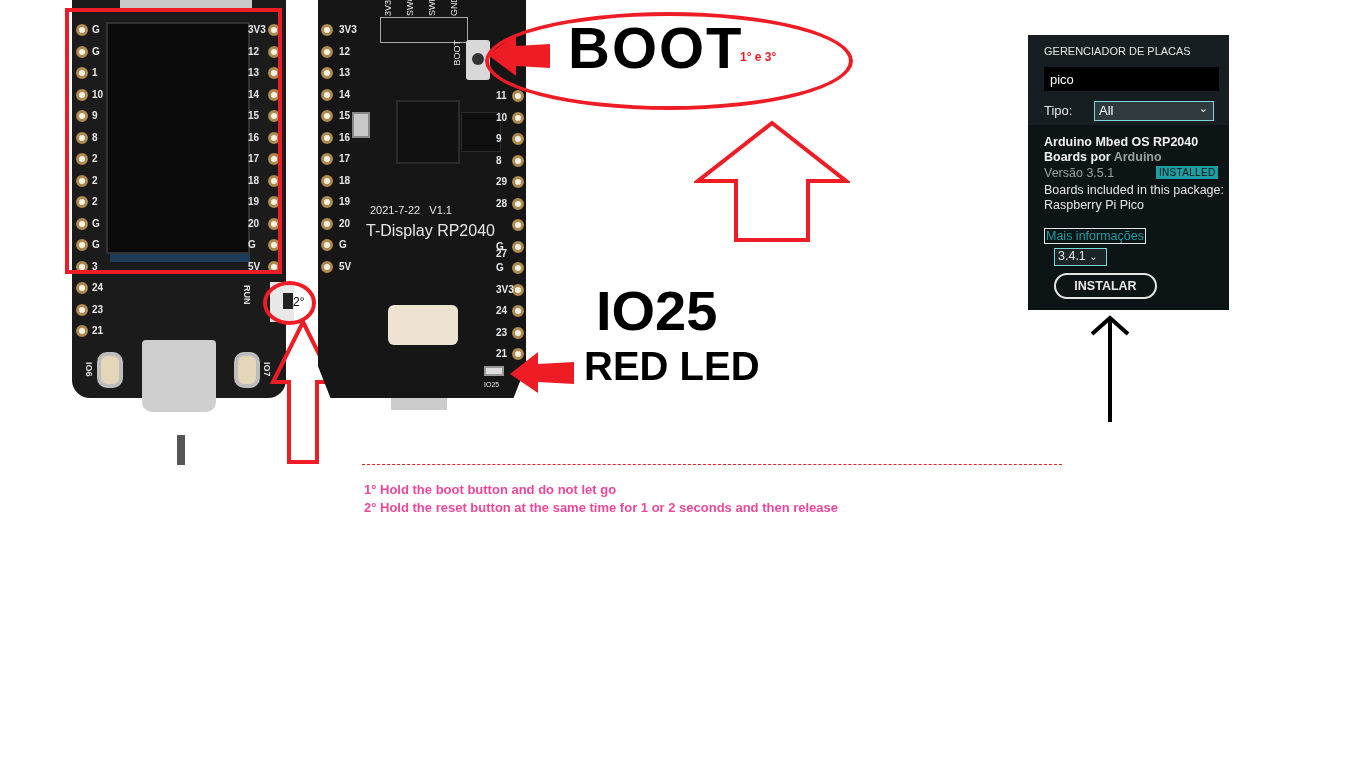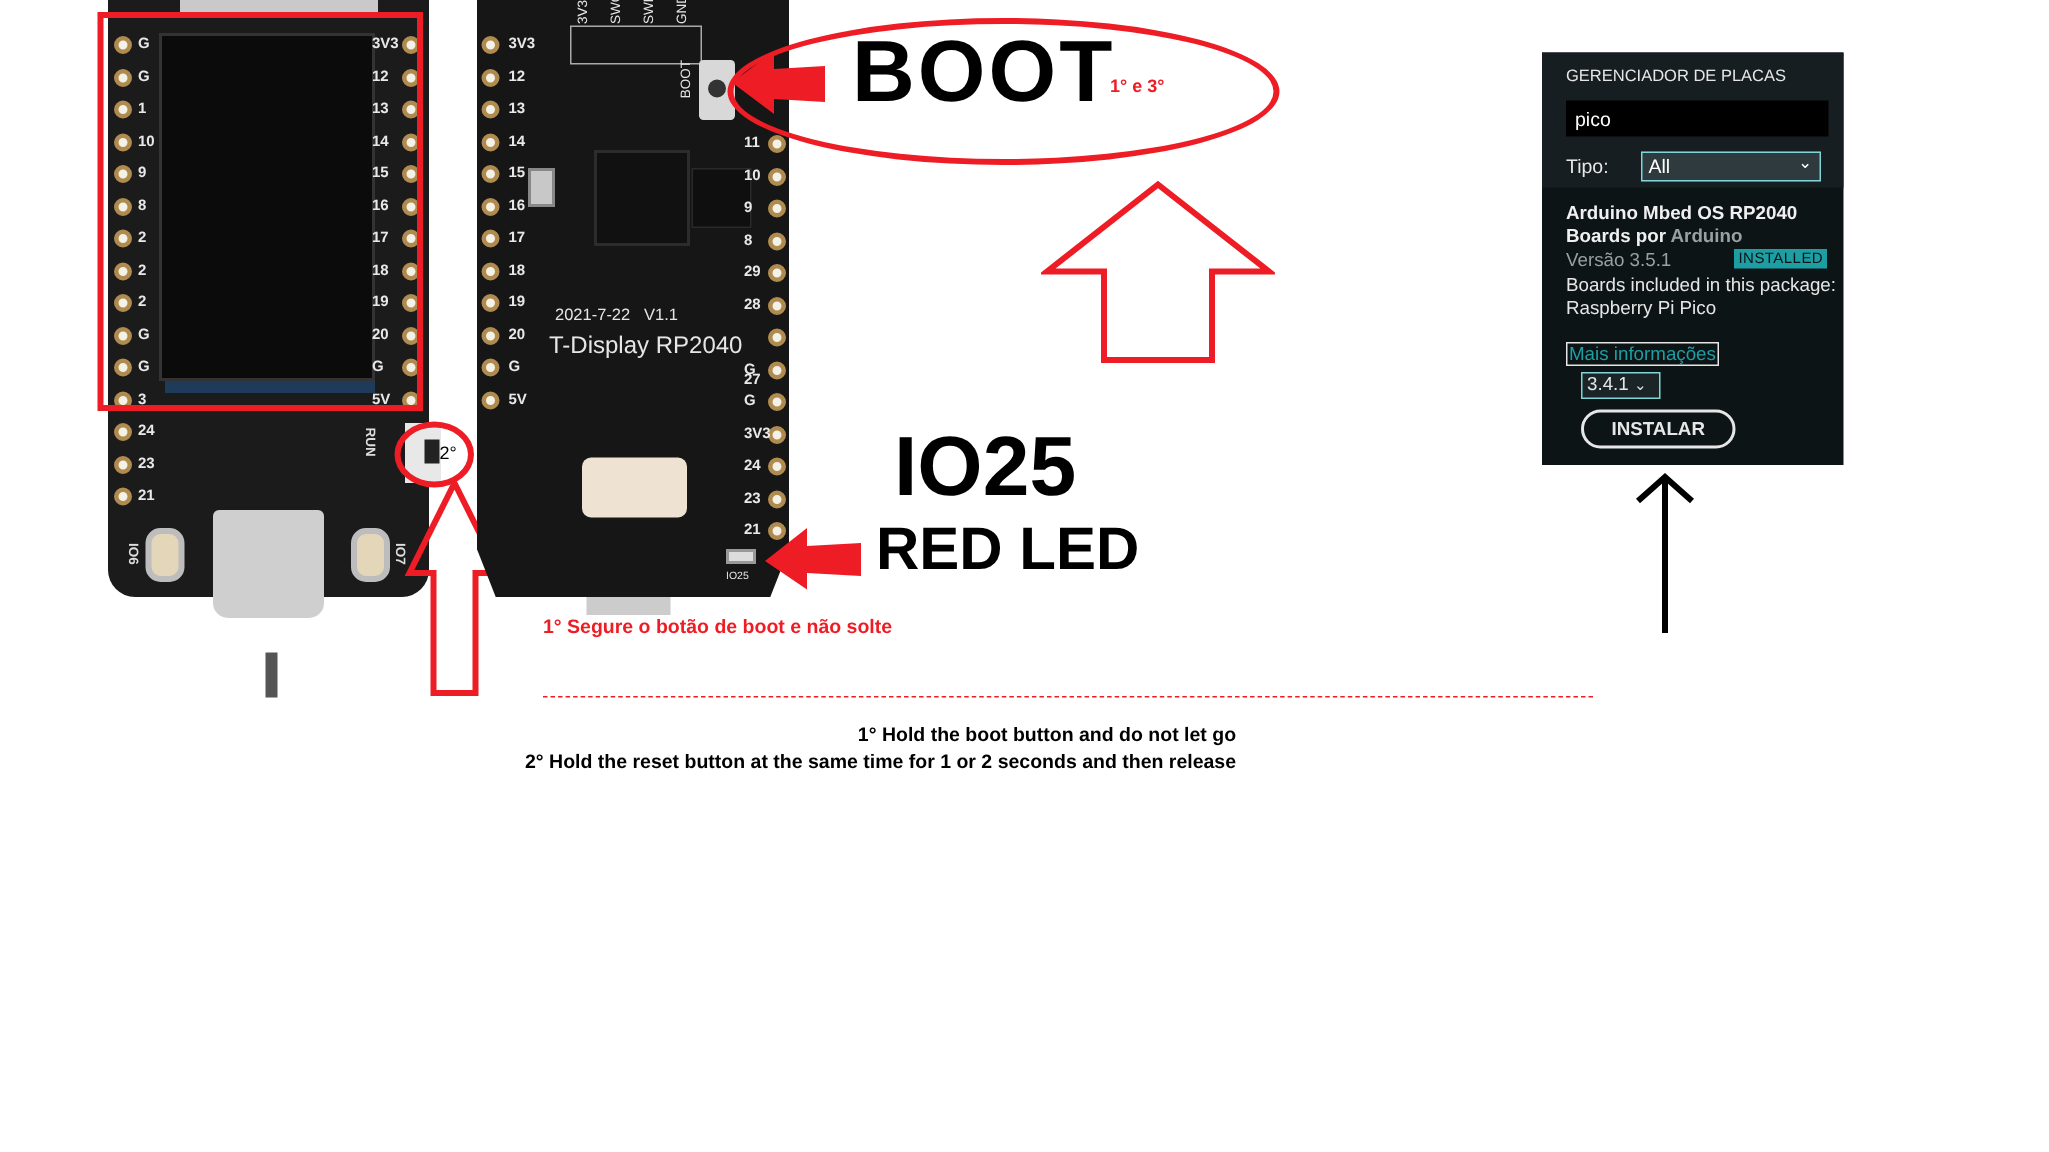--- a/index.html
+++ b/index.html
@@ -40,21 +40,21 @@
 
   
   .boot-ellipse { left: 485px; top: 12px; width: 368px; height: 98px; border: 4px solid #ee1c24; border-radius: 50%; }
   .boot-text { left: 568px; top: 14px; font-size: 58px; font-weight: bold; color: #000; letter-spacing: 2px; }
   .boot-sub { left: 740px; top: 50px; font-size: 12px; color: #ee1c24; font-weight: bold; }
   .io25-text { left: 596px; top: 278px; font-size: 56px; font-weight: bold; color: #000; }
   .redled-text { left: 584px; top: 344px; font-size: 40px; font-weight: bold; color: #000; }
 
   .instructions { left: 362px; top: 409px; color: #ee1c24; font-size: 13px; font-weight: bold; line-height: 18px; }
   .divider { left: 362px; top: 464px; width: 700px; border-top: 1px dashed #ee1c24; }
-  .instructions-en { left: 350px; top: 481px; color: #000000; font-size: 13px; font-weight: bold; line-height: 18px; text-align: right; }
+  .instructions-en { left: 364px; top: 481px; color: #ec4899; font-size: 13px; font-weight: bold; line-height: 18px; }
 
   
   .panel { left: 1028px; top: 35px; width: 201px; height: 275px; background: #0d1416; }
   .panel-head { position:absolute; left:0; top:0; width:201px; height:90px; background:#171e21; }
   .panel-title { position:absolute; left:16px; top:10px; color:#e6e6e6; font-size:11px; }
   .search-box { position:absolute; left:16px; top:32px; width:175px; height:24px; background:#000; color:#fff; font-size:13px; padding:4px 6px; border:none; font-family:"Liberation Sans", sans-serif; }
   .tipo-label { position:absolute; left:16px; top:68px; color:#e6e6e6; font-size:13px; }
   .tipo-select { position:absolute; left:66px; top:66px; width:120px; height:20px; background:#2e3a3e; border:1px solid #7fd5d8; color:#fff; font-size:13px; padding:1px 4px; }
   .tipo-select .chev { position:absolute; right:5px; top:0; font-size:11px; }
   .lib-name { position:absolute; left:16px; top:100px; color:#f0f0f0; font-size:12.5px; font-weight:bold; line-height:15px; width:180px; }
@@ -240,21 +240,20 @@
 <div class="abs boot-sub">1° e 3°</div>
 
 <svg class="abs" style="left:694px;top:120px;" width="156" height="124">
   <polygon points="78,3 152,61 114,61 114,120 42,120 42,61 4,61" fill="none" stroke="#ee1c24" stroke-width="4"></polygon>
 </svg>
 
 <div class="abs io25-text">IO25</div>
 <div class="abs redled-text">RED LED</div>
 
 <div class="abs instructions">
-  <div>1° Segure o botão de boot e não solte</div>
 </div>
 <div class="abs divider"></div>
 <div class="abs instructions-en">
   <div>1° Hold the boot button and do not let go</div>
   <div>2° Hold the reset button at the same time for 1 or 2 seconds and then release</div>
 </div>
 
 <div class="abs panel">
   <div class="panel-head"></div>
   <div class="panel-title">GERENCIADOR DE PLACAS</div>

